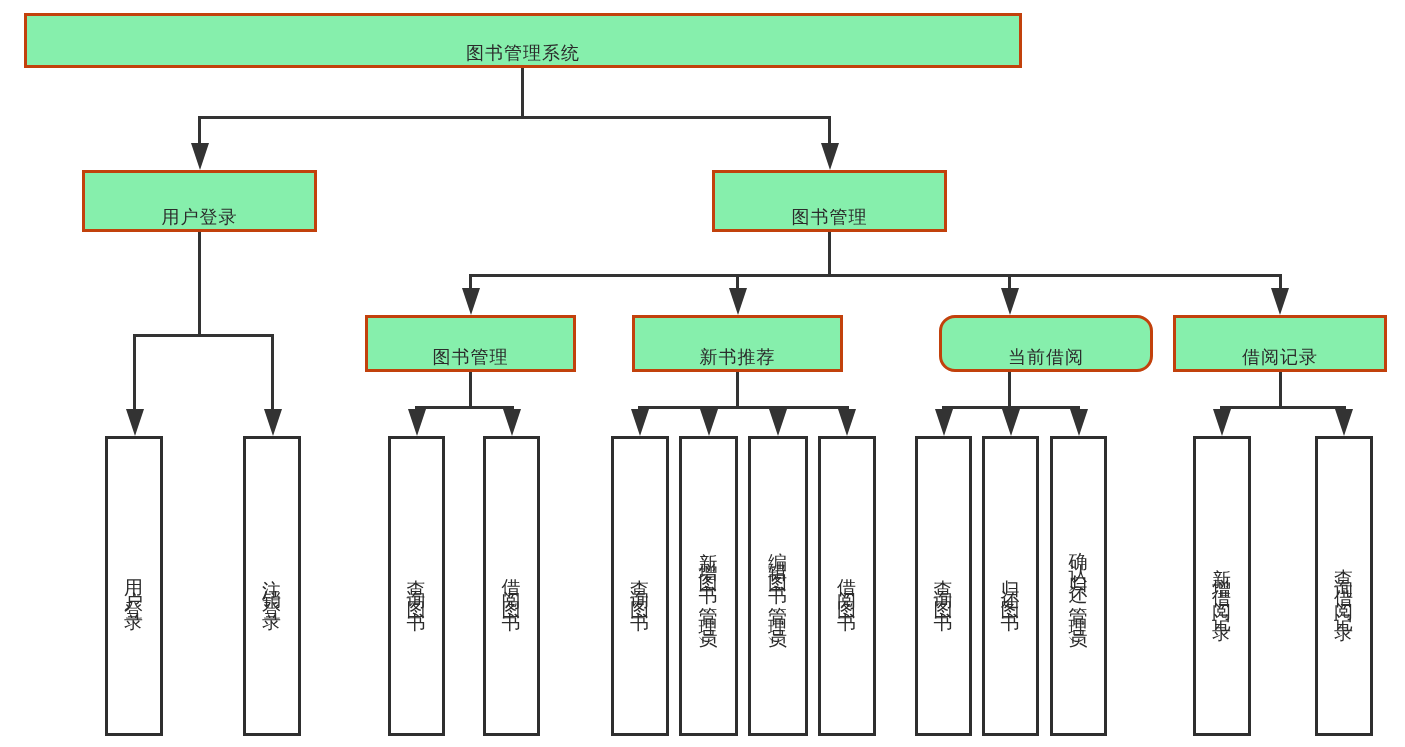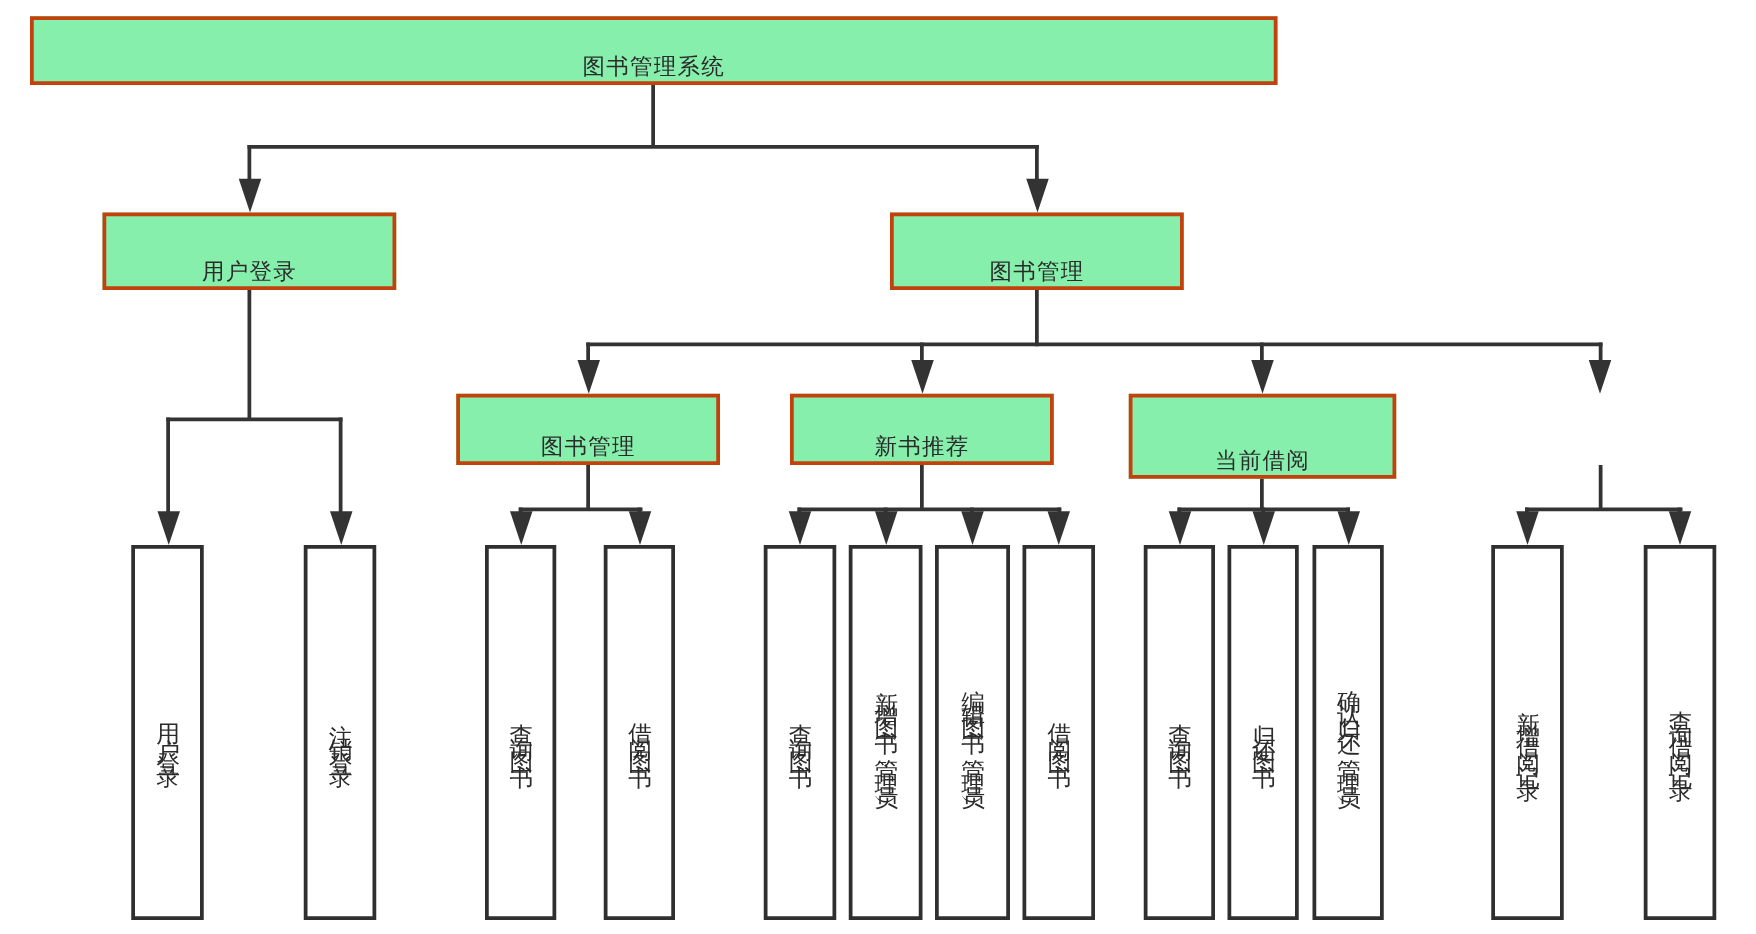--- a/index.html
+++ b/index.html
@@ -111,22 +111,25 @@
   <div class="arrow" style="left:1001px; top:288px;"></div>
   <div class="vline" style="left:1279px; top:274px; height:18px;"></div>
   <div class="arrow" style="left:1271px; top:288px;"></div>
 
   <div class="node" style="left:365px; top:315px; width:211px; height:57px;">
     <span>图书管理</span>
   </div>
   <div class="node" style="left:632px; top:315px; width:211px; height:57px;">
     <span>新书推荐</span>
   </div>
-  <div class="node" style="left:903px; top:315px; width:214px; height:68px;">
+  <div class="node" style="left:939px; top:315px; width:214px; height:57px;border-radius:16px;">
     <span>当前借阅</span>
+  </div>
+  <div class="node" style="left:1173px; top:315px; width:214px; height:57px;">
+    <span>借阅记录</span>
   </div>
 
   <div class="vline" style="left:469px; top:372px; height:36px;"></div>
   <div class="hline" style="left:415px; top:406px; width:99px;"></div>
   <div class="vline" style="left:415px; top:406px; height:8px;"></div>
   <div class="arrow" style="left:408px; top:409px;"></div>
   <div class="vline" style="left:510px; top:406px; height:8px;"></div>
   <div class="arrow" style="left:503px; top:409px;"></div>
 
   <div class="vline" style="left:736px; top:372px; height:36px;"></div>

